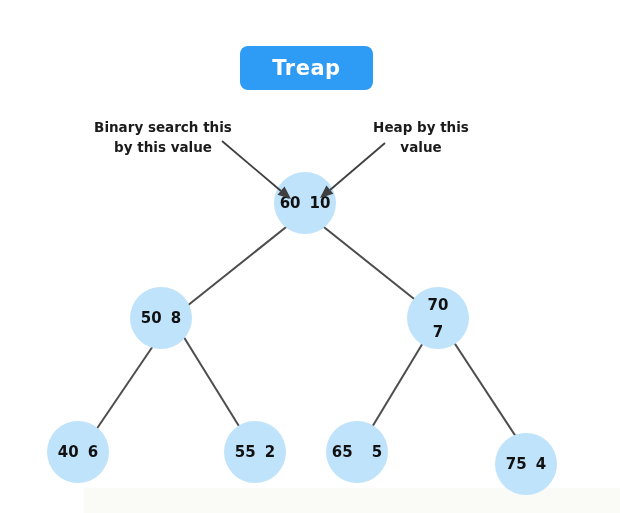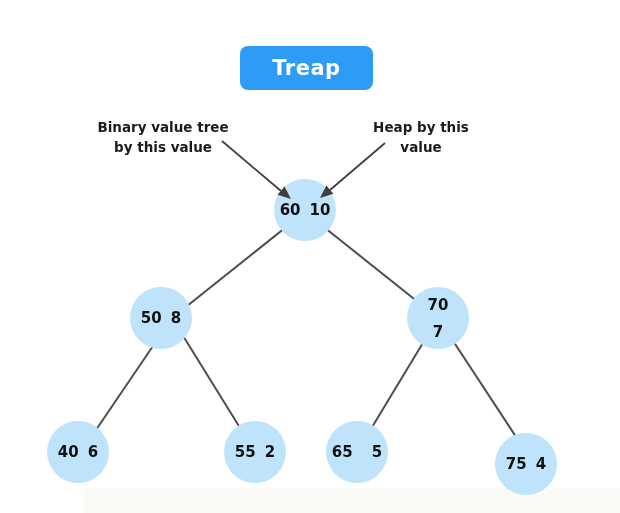--- a/index.html
+++ b/index.html
@@ -52,40 +52,40 @@
 
 <div class="canvas">
 
   <div class="bottom-band"></div>
 
   <div class="title-badge">
     <span>Treap</span>
   </div>
 
   <div class="anno anno-left">
-    <span>Binary value tree</span>
+    <span>Binary search this</span>
     <span>by this value</span>
   </div>
 
   <div class="anno anno-right">
     <span>Heap by this</span>
     <span>value</span>
   </div>
 
   <svg id="edges-layer" class="layer" width="620" height="513">
       <line x1="305" y1="212" x2="172" y2="318" stroke="#4D4D4D" stroke-width="2"></line>
       <line x1="305" y1="212" x2="438" y2="318" stroke="#4D4D4D" stroke-width="2"></line>
       <line x1="172" y1="318" x2="81" y2="452" stroke="#4D4D4D" stroke-width="2"></line>
       <line x1="172" y1="318" x2="255" y2="452" stroke="#4D4D4D" stroke-width="2"></line>
       <line x1="438" y1="318" x2="357" y2="452" stroke="#4D4D4D" stroke-width="2"></line>
       <line x1="438" y1="318" x2="526" y2="452" stroke="#4D4D4D" stroke-width="2"></line>
     </svg>
 
   <div id="nodes-layer">
-      <div class="tree-node" style="left: 274px; top: 179px;">
+      <div class="tree-node" style="left: 274px; top: 172px;">
         <span>60</span>
         <span>10</span>
       </div>
       <div class="tree-node" style="left: 130px; top: 287px; align-items: center;">
         <span>50</span>
         <span>8</span>
       </div>
       <div class="tree-node" style="left: 407px; top: 287px; flex-direction: column;">
         <span>70</span>
         <span>7</span>

